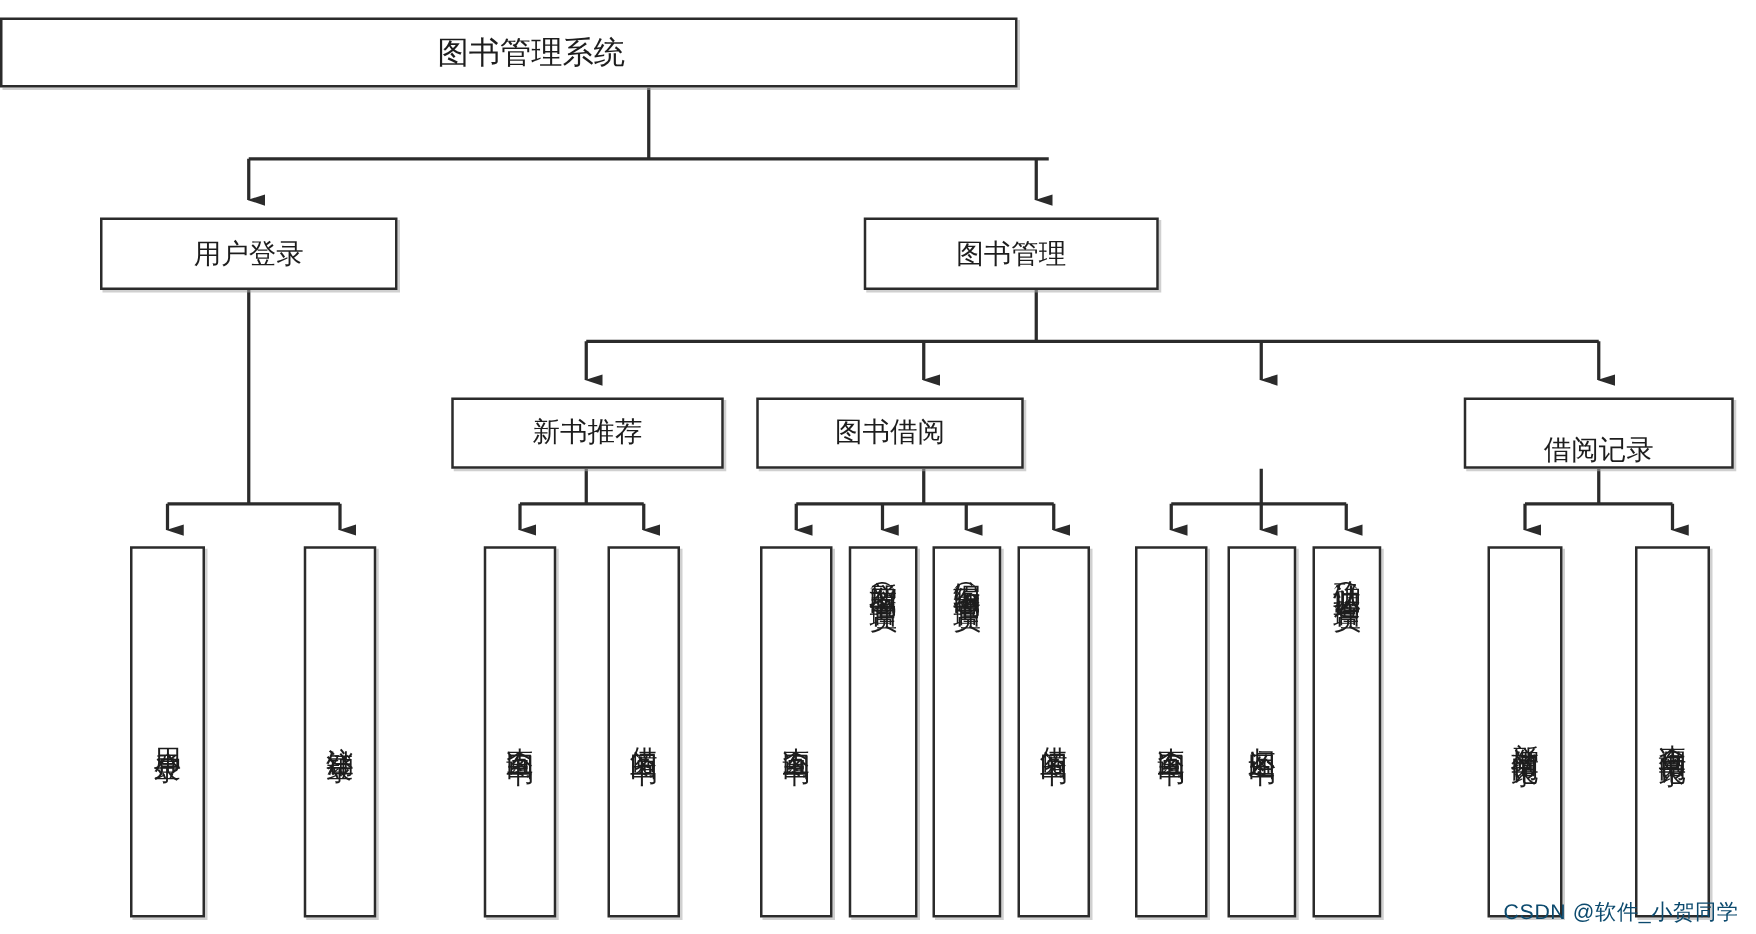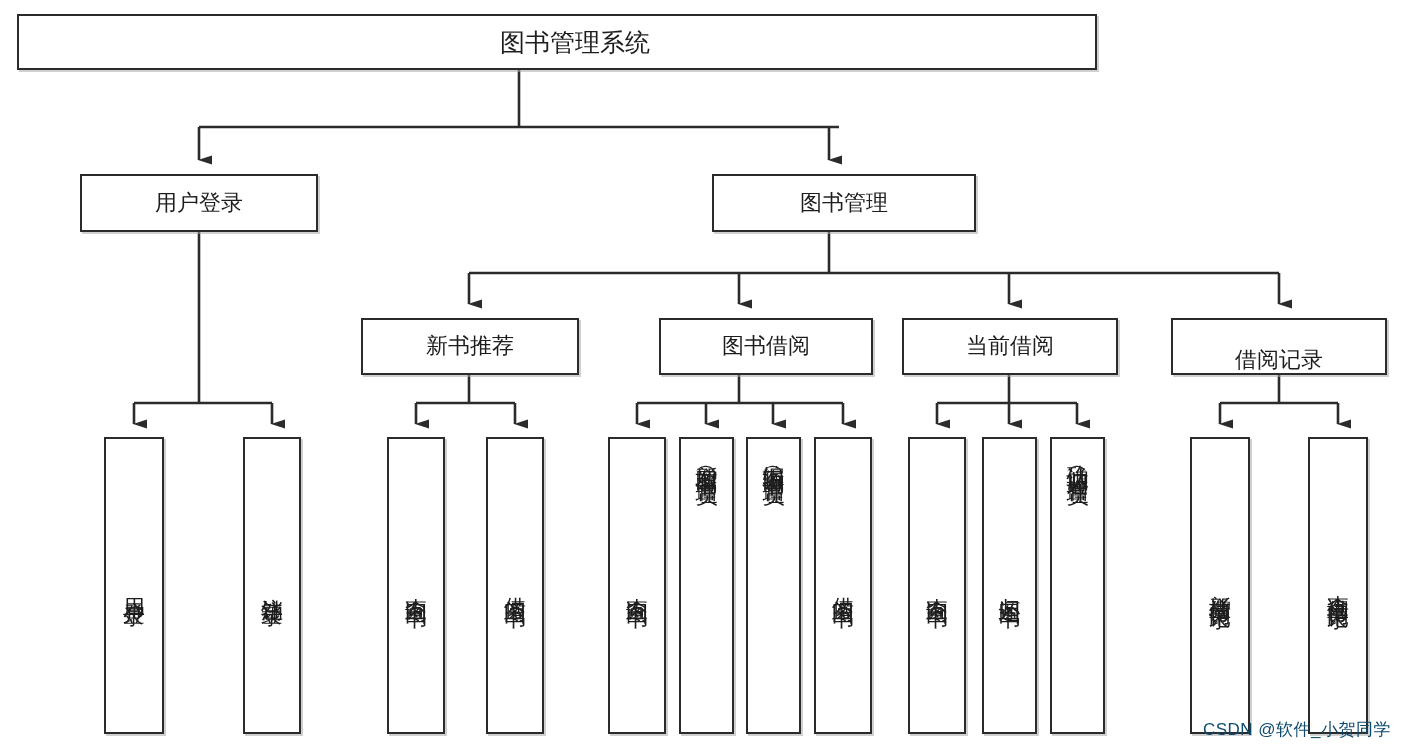--- a/index.html
+++ b/index.html
@@ -39,44 +39,44 @@
     color: #1d1d1d;
   }
   .node-label {
     display: block;
     text-align: center;
     line-height: 1.12;
     white-space: nowrap;
   }
   
   .node.root {
-    left: 17px;
+    left: 0;
     top: 14px;
-    width: 1080px;
+    width: 814px;
     height: 56px;
     padding-left: 36px;
   }
   .node.root .node-label { font-size: 25px; }
 
   
   .node.lvl2 {
     height: 58px;
   }
   .node.lvl2 .node-label { font-size: 22px; }
   .node.n-user-login  { left: 80px;  top: 174px; width: 238px; }
-  .node.n-book-manage { left: 712px; top: 174px; width: 264px; }
+  .node.n-book-manage { left: 691px; top: 174px; width: 236px; }
 
   
   .node.lvl3 {
     top: 318px;
     height: 57px;
   }
   .node.lvl3 .node-label { font-size: 22px; }
   .node.n-new-book  { left: 361px;  width: 218px; }
-  .node.n-borrow    { left: 659px;  width: 214px; }
+  .node.n-borrow    { left: 605px;  width: 214px; }
   .node.n-current   { left: 902px;  width: 216px; }
   .node.n-record    { left: 1171px; width: 216px; align-items: flex-end; }
 
   
   .node.leaf {
     top: 437px;
     height: 297px;
     align-items: flex-start;
     justify-content: center;
     padding-top: 8px;
@@ -183,23 +183,20 @@
   <div class="node lvl2 n-book-manage">
     <span class="node-label">图书管理</span>
   </div>
 
   <div class="node lvl3 n-new-book">
     <span class="node-label">新书推荐</span>
   </div>
   <div class="node lvl3 n-borrow">
     <span class="node-label">图书借阅</span>
   </div>
-  <div class="node lvl3 n-current">
-    <span class="node-label">当前借阅</span>
-  </div>
   <div class="node lvl3 n-record">
     <span class="node-label">借阅记录</span>
   </div>
 
   <div class="node leaf centered leaf-u1">
     <span class="node-label">用户登录</span>
   </div>
   <div class="node leaf centered leaf-u2">
     <span class="node-label">注销登录</span>
   </div>

